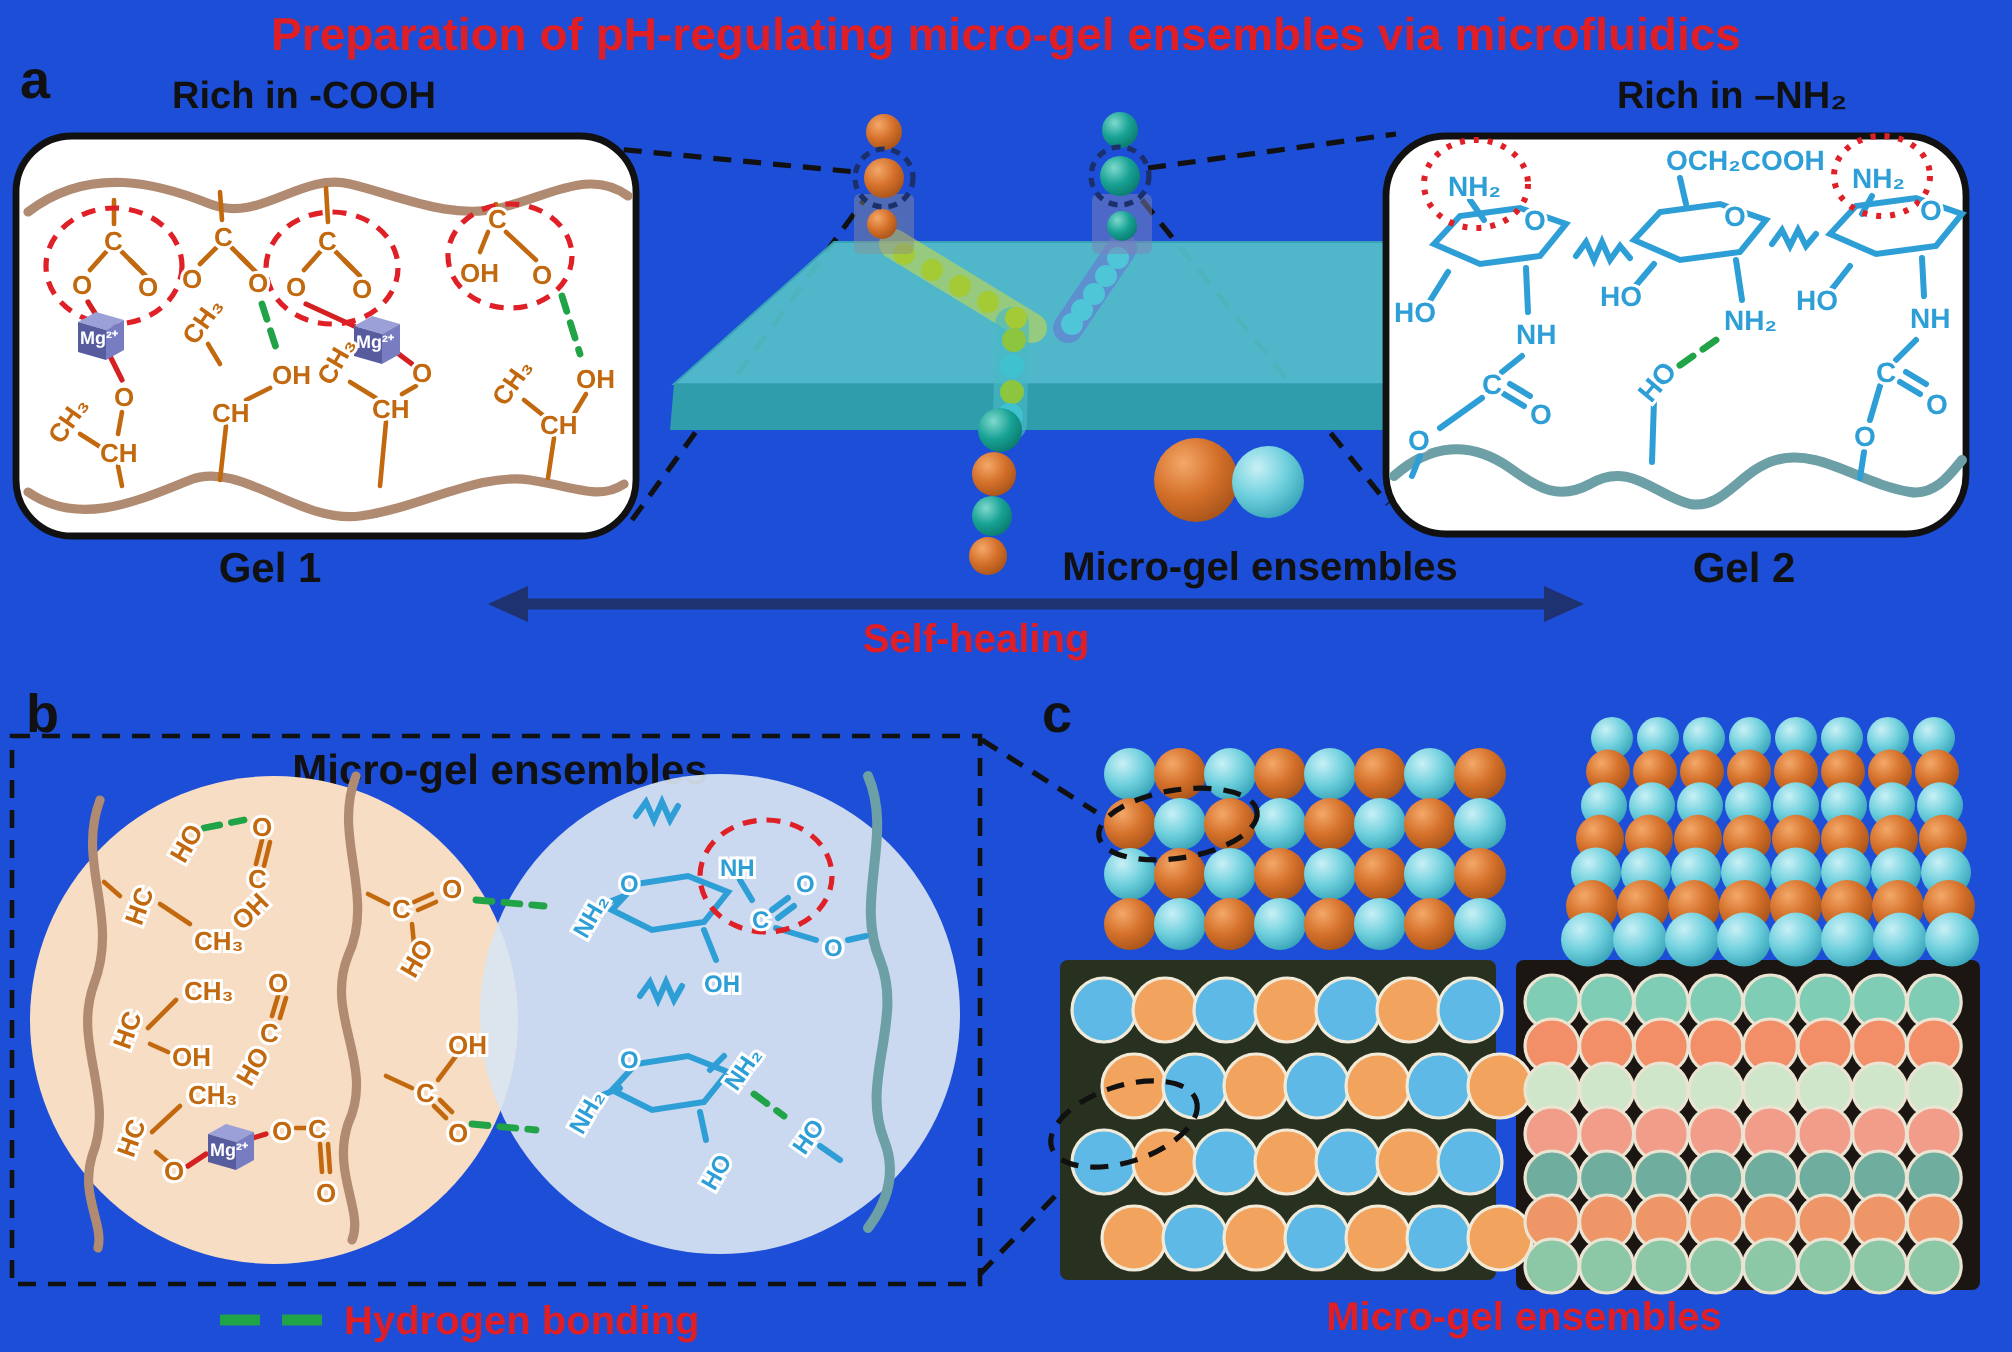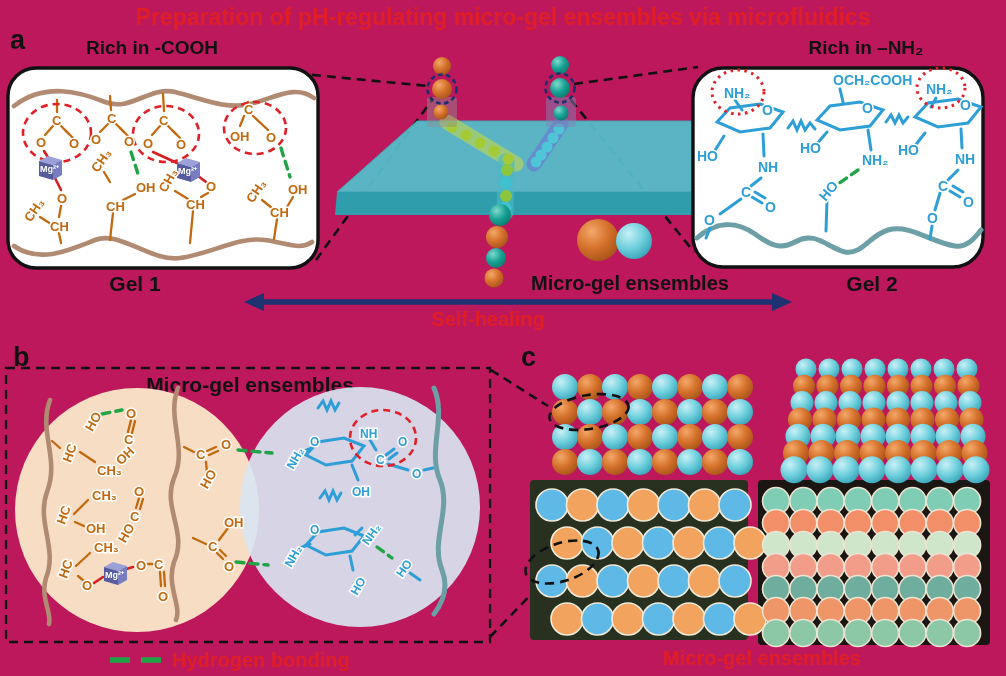--- a/index.html
+++ b/index.html
@@ -1,16 +1,16 @@
 <!DOCTYPE html>
 <html><head>
 <meta charset="utf-8">
 <style>
   html,body{margin:0;padding:0;background:#ffffff;}
-  .fig{position:relative;width:1006px;height:676px;background:#be185d;overflow:hidden;
+  .fig{position:relative;width:1006px;height:676px;background:#1d4ed8;overflow:hidden;
        font-family:"Liberation Sans", sans-serif;}
   svg{position:absolute;left:0;top:0;}
   text{font-family:"Liberation Sans", sans-serif;}
   .title{font-size:23px;font-weight:bold;fill:#e01e26;}
   .plabel{font-size:27px;font-weight:bold;fill:#111;}
   .hdr{font-size:19px;font-weight:bold;fill:#111;}
   .gel{font-size:21px;font-weight:bold;fill:#111;}
   .blk{font-size:20px;font-weight:bold;fill:#111;}
   .red{font-size:20px;font-weight:bold;fill:#e01e26;}
   .co{font-size:13px;font-weight:bold;fill:#c2690f;paint-order:stroke;stroke:#ffffff;stroke-width:3px;}

